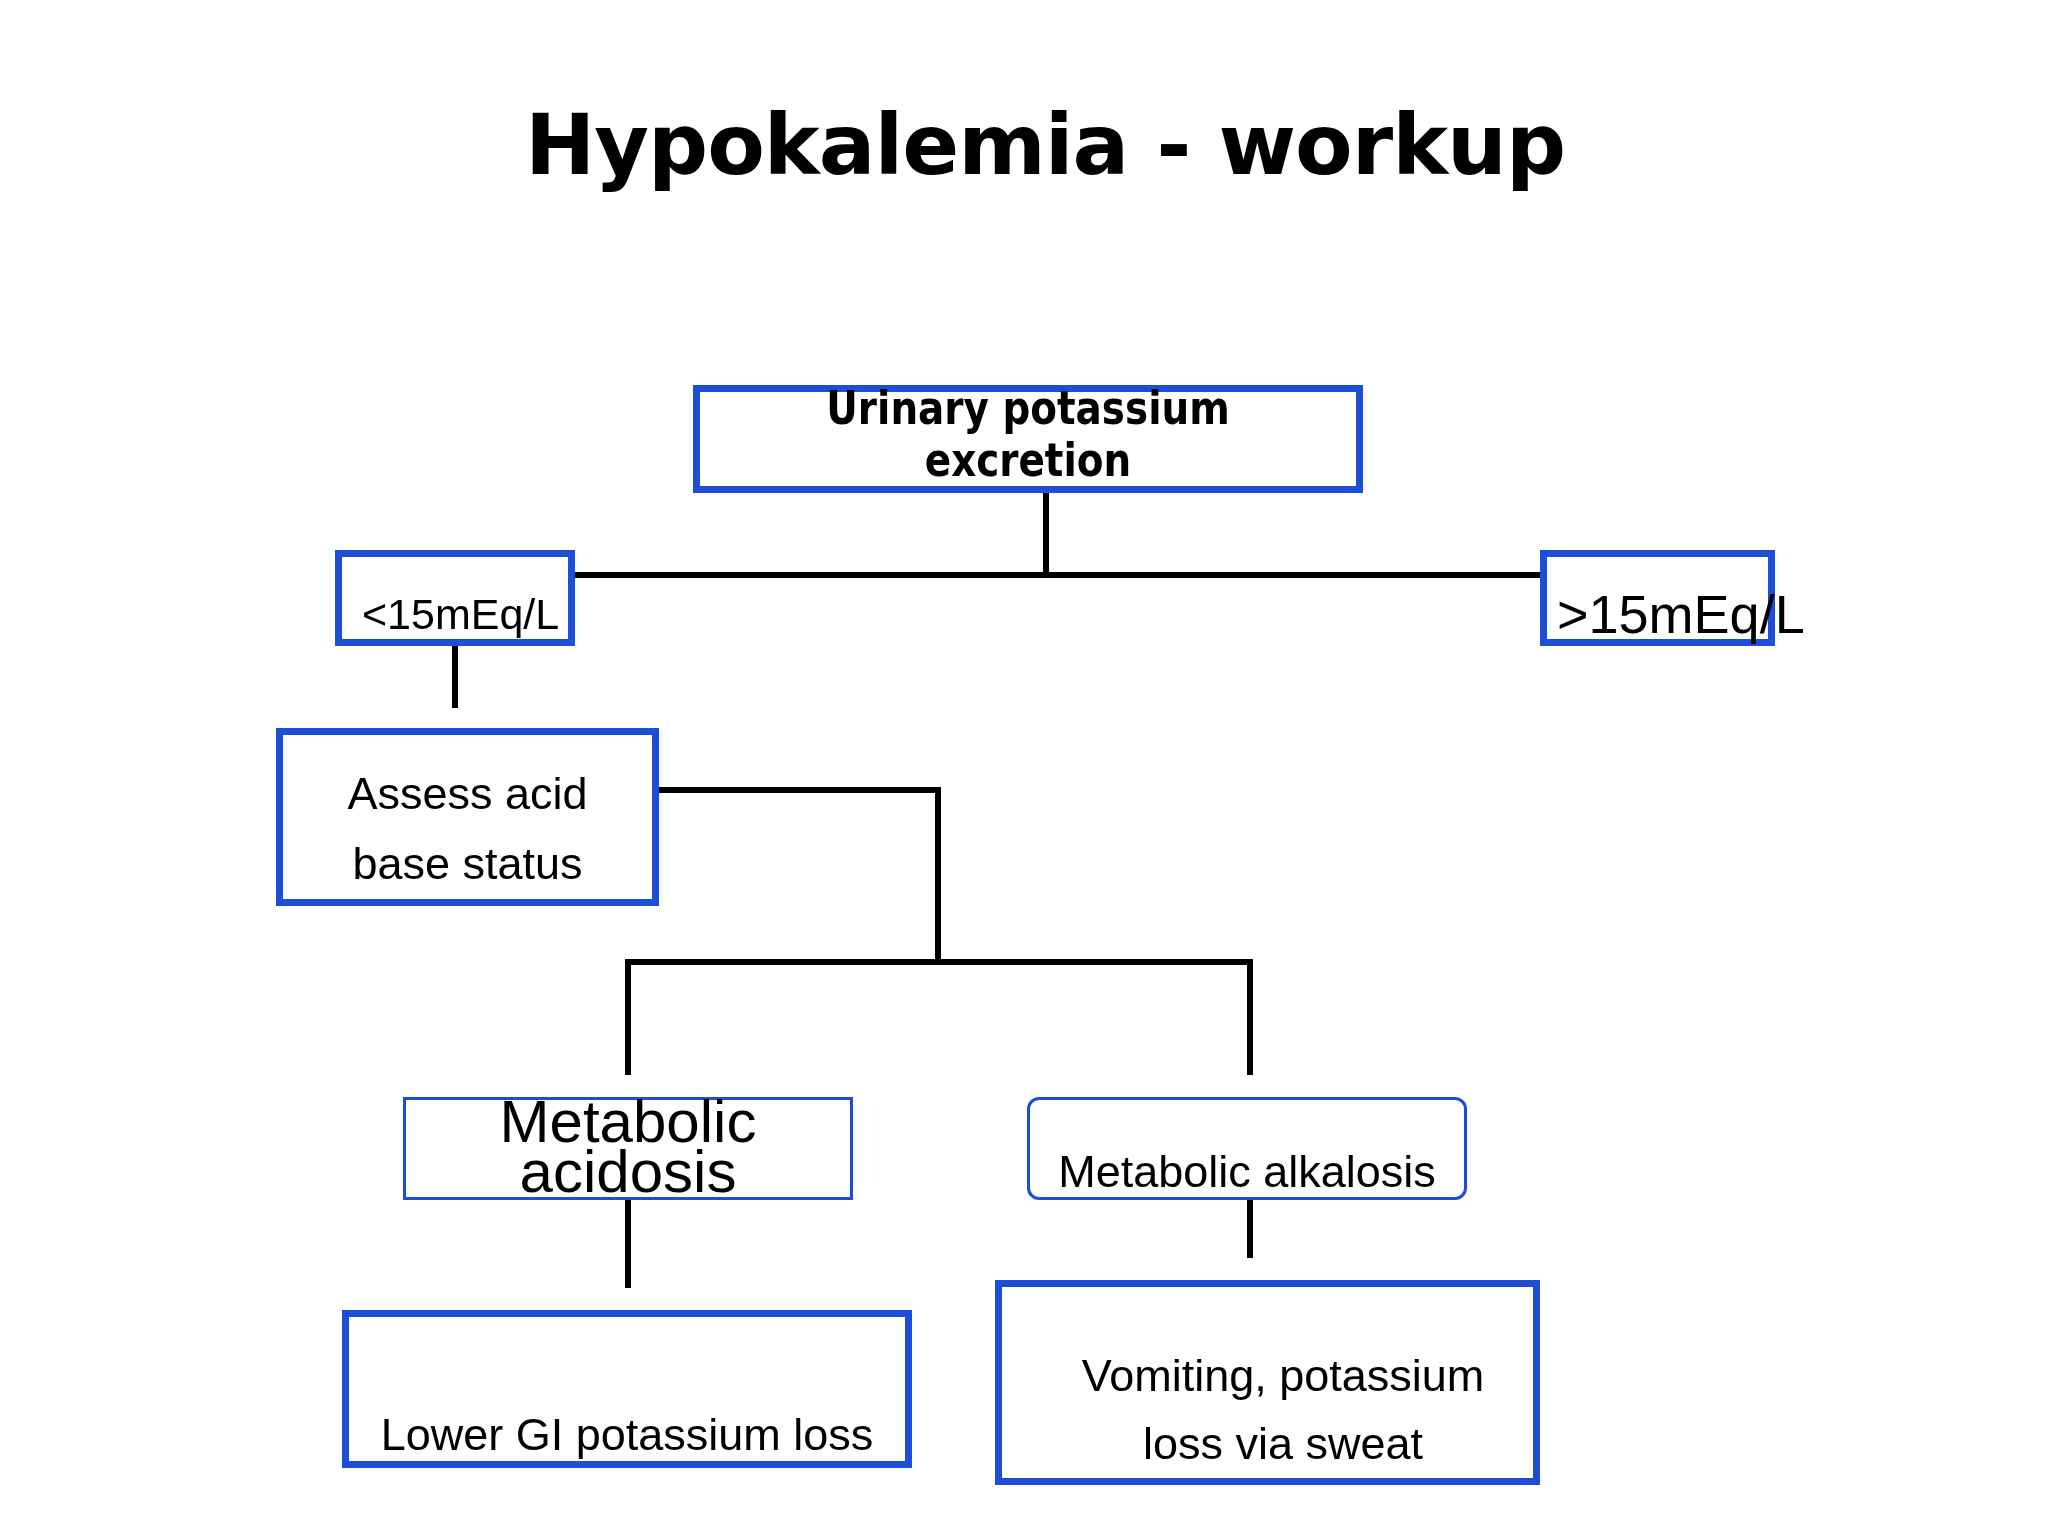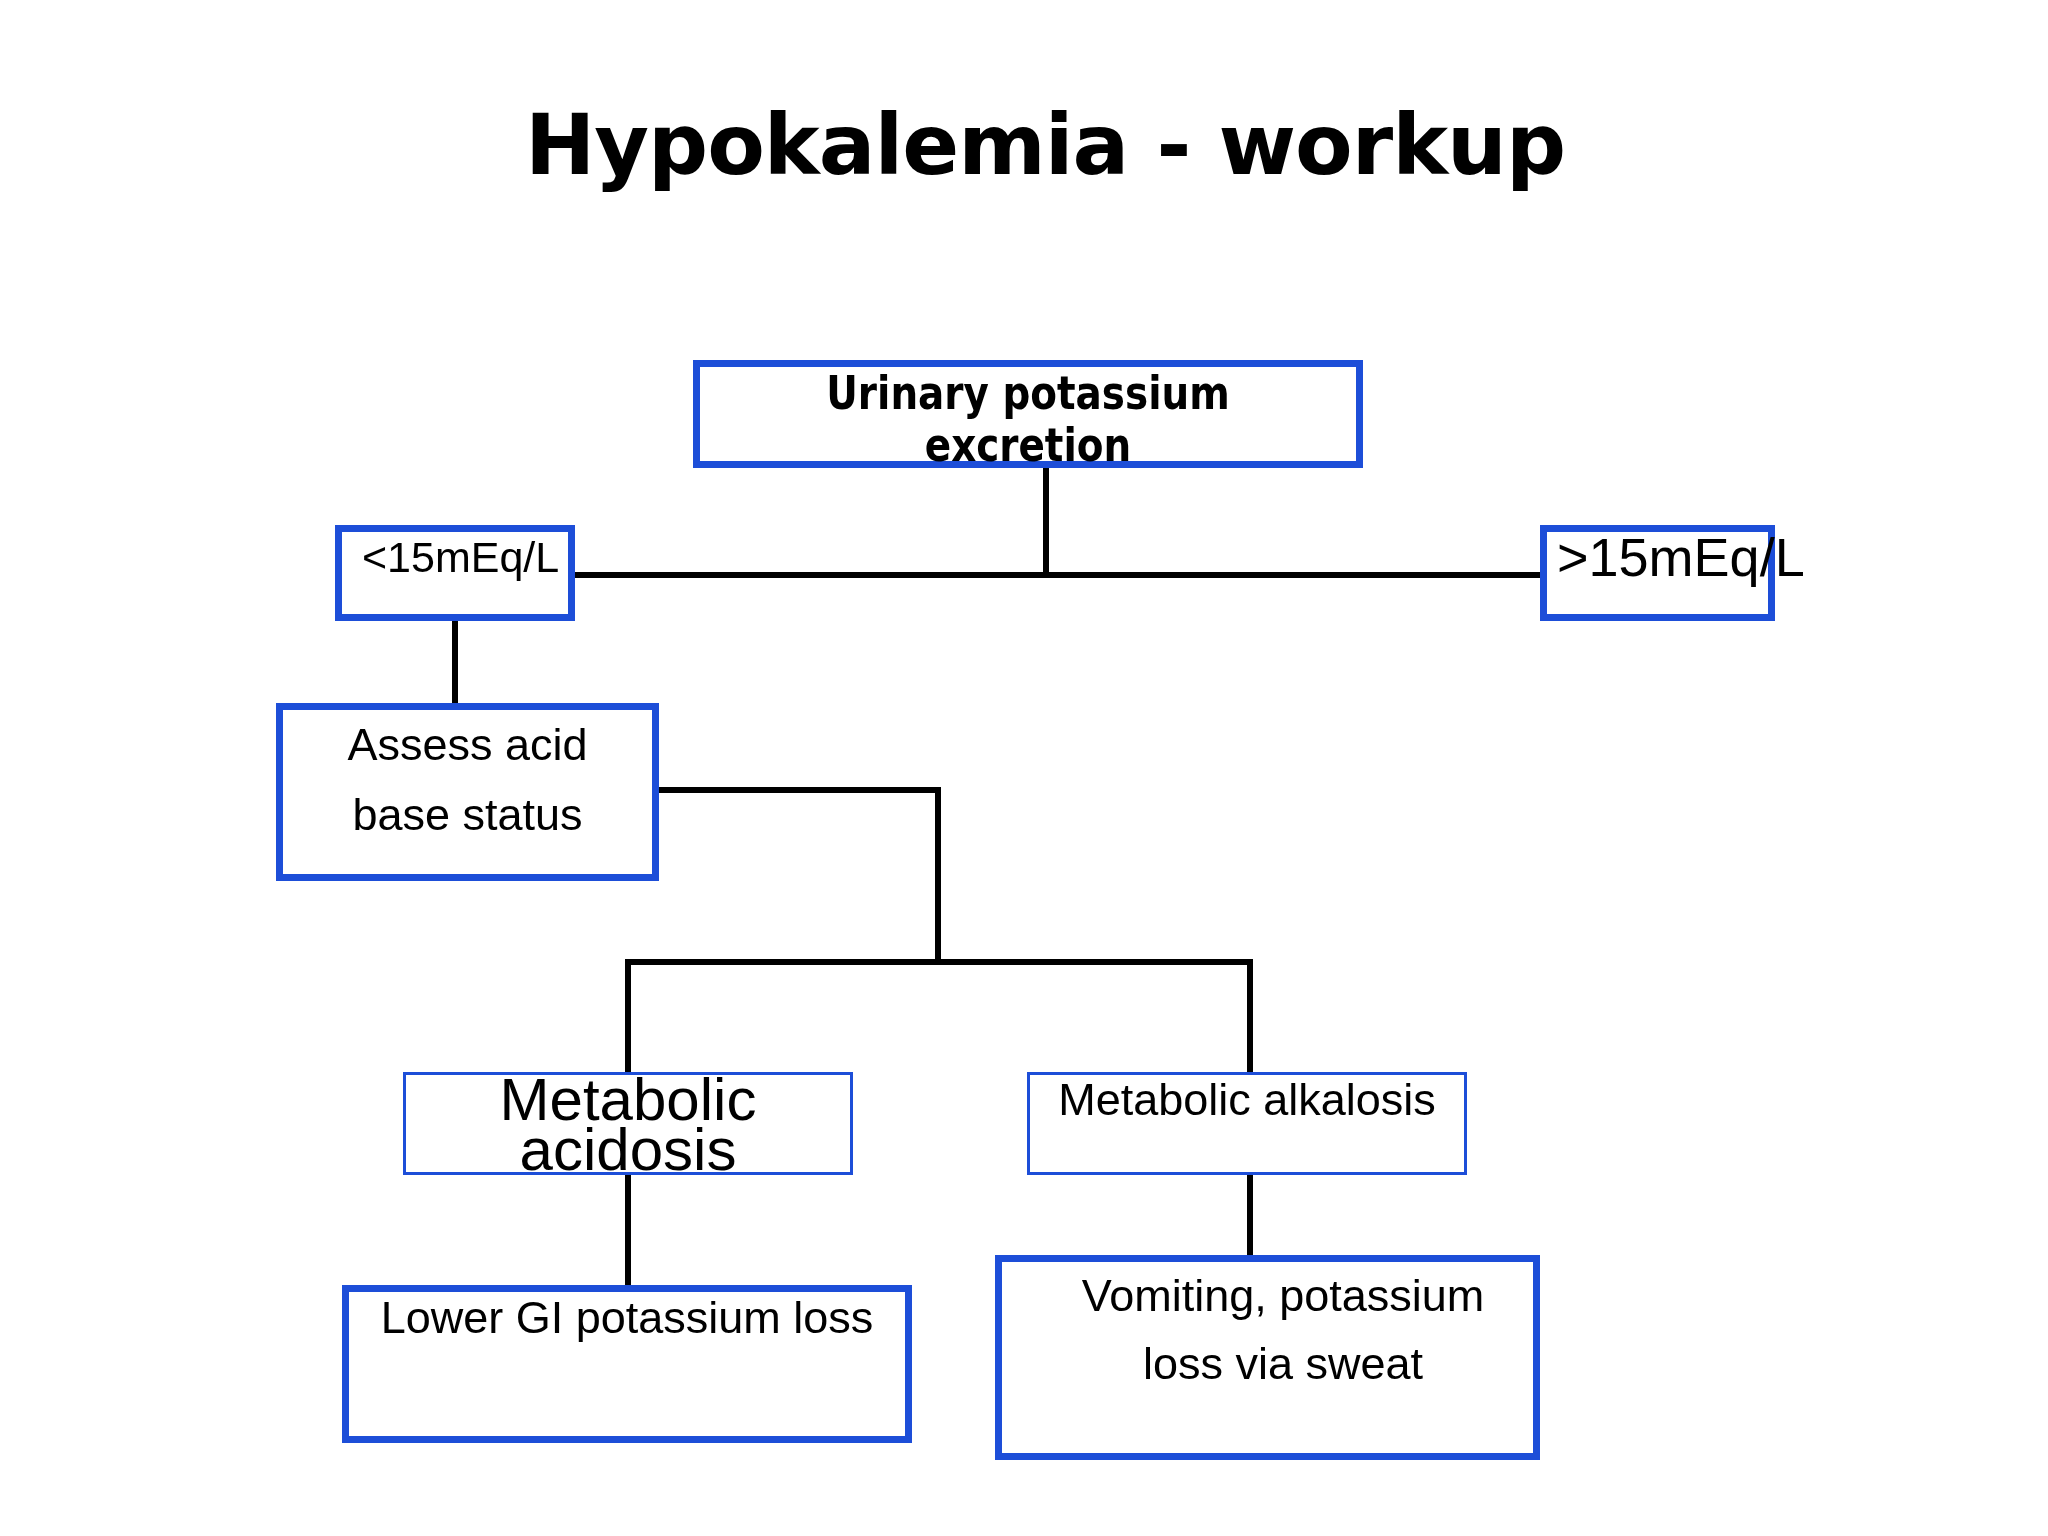--- a/index.html
+++ b/index.html
@@ -39,24 +39,25 @@
     white-space: nowrap;
   }
 
   
   .node {
     position: absolute;
     box-sizing: border-box;
     background: #ffffff;
     border: 3px solid #1d4ed8;
     display: flex;
-    align-items: flex-start;
+    align-items: flex-end;
     justify-content: center;
     text-align: center;
     z-index: 5;
+    margin-top: 25px;
   }
   .node .txt {
     display: block;
     width: 100%;
     padding: 0 8px;
     box-sizing: border-box;
   }
 
   
   .n-top {
@@ -126,20 +127,21 @@
   .n-acidosis .txt {
     font-size: 60px;
     line-height: 50px;
   }
 
   .n-alkalosis {
     left: 1027px;
     top: 1072px;
     width: 440px;
     height: 103px;
+    border-radius: 12px;
   }
   .n-alkalosis .txt {
     font-size: 45px;
     line-height: 50px;
   }
 
   .n-lowergi {
     left: 342px;
     top: 1285px;
     width: 570px;

